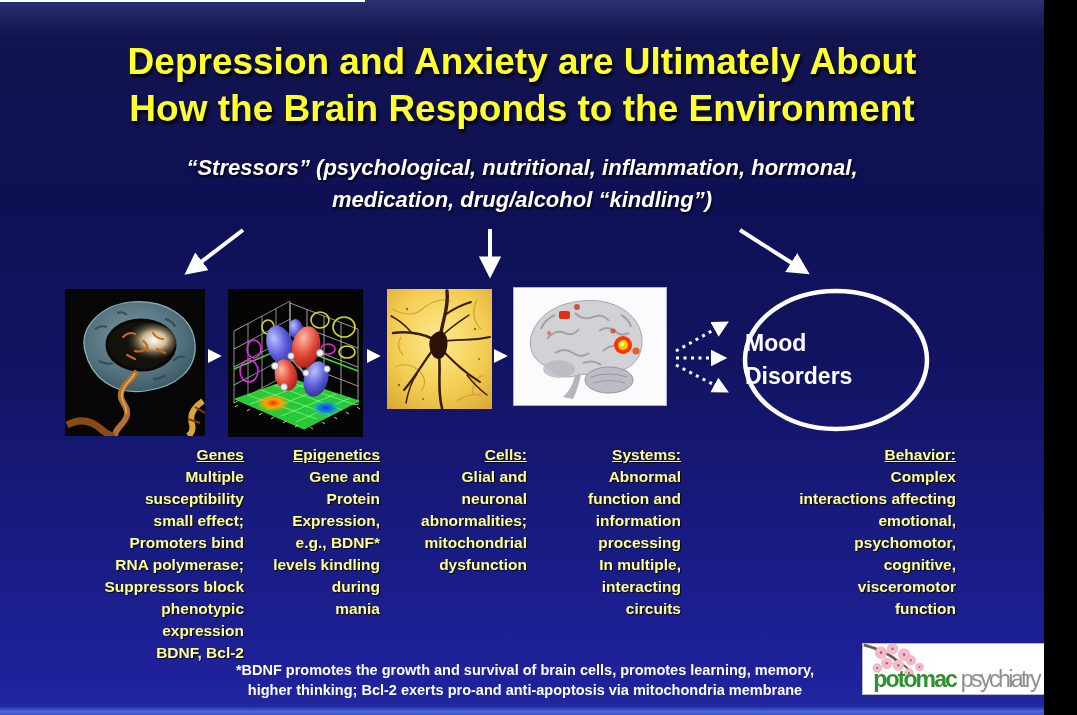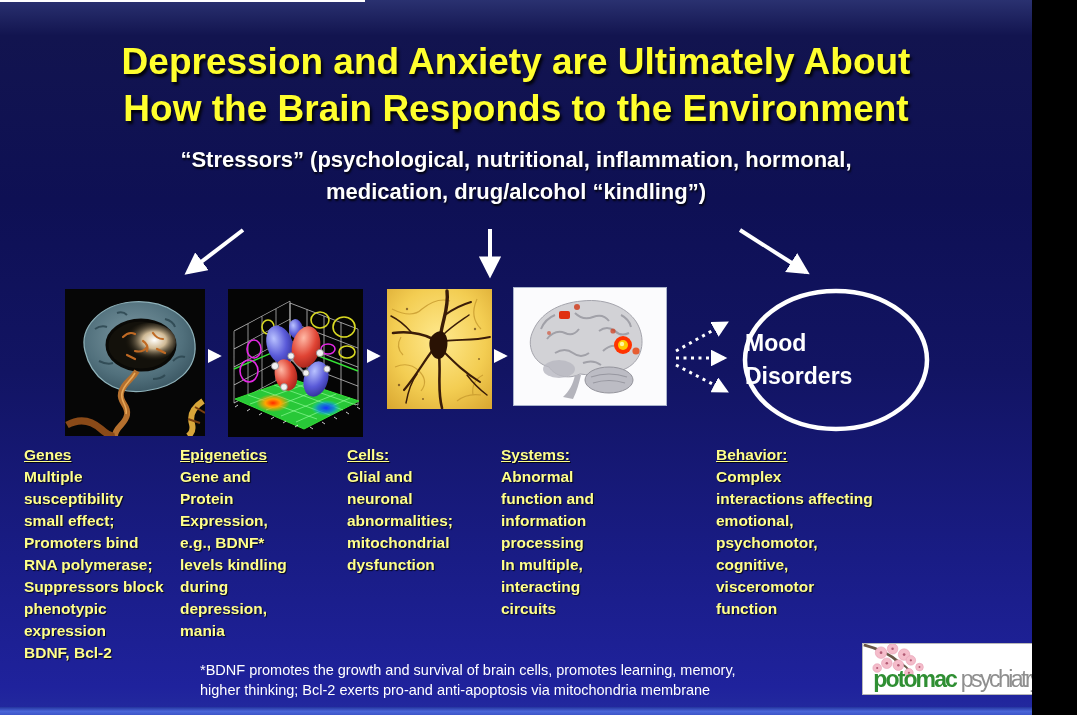--- a/index.html
+++ b/index.html
@@ -1,45 +1,45 @@
 <!DOCTYPE html>
 <html><head>
 <meta charset="utf-8">
 <style>
   html,body{margin:0;padding:0;background:#000;}
   .slide{position:relative;width:1032px;height:715px;overflow:hidden;
     font-family:"Liberation Sans",sans-serif;
-    background:linear-gradient(180deg,#2a3170 0%,#12144f 5%,#0e1054 28%,#121463 52%,#191c85 78%,#1f229c 96%,#232a9e 100%);}
+    background:linear-gradient(180deg,#2a3170 0%,#12144f 5%,#0e1054 28%,#121463 52%,#191c85 78%,#1f229c 96%,#232a9e 100%);padding-left:12px;}
   .topline{position:absolute;left:0;top:0;width:365px;height:2px;background:#fff;}
   .bottomstrip{position:absolute;left:0;bottom:0;width:100%;height:8px;
     background:linear-gradient(180deg,#24349e 0%,#4a66d8 55%,#3c55c8 100%);}
   .title{position:absolute;top:38px;left:0;width:100%;text-align:center;
     color:#ffff2e;font-size:37px;font-weight:bold;line-height:47px;
     text-shadow:2px 3px 3px rgba(0,0,0,0.9);letter-spacing:0px;}
-  .subtitle{position:absolute;top:144px;left:0;width:100%;text-align:center;
+  .subtitle{position:absolute;top:152px;left:0;width:100%;text-align:center;
     color:#ffffff;font-size:22px;font-weight:bold;line-height:32px;
-    text-shadow:1px 2px 2px rgba(0,0,0,0.85);}
+    text-shadow:1px 2px 2px rgba(0,0,0,0.85);font-style:italic;}
   .arrows{position:absolute;left:0;top:0;width:1077px;height:715px;pointer-events:none;}
   .img{position:absolute;display:block;}
   .img-genes{left:65px;top:289px;width:140px;height:147px;}
   .img-epigenetics{left:228px;top:289px;width:135px;height:148px;}
   .img-cells{left:387px;top:289px;width:105px;height:120px;}
   .img-systems{left:513px;top:287px;width:154px;height:119px;}
   .mood-text{position:absolute;left:745px;top:327px;width:182px;text-align:left;
     color:#fff;font-weight:bold;font-size:23px;line-height:33px;}
-  .col{position:absolute;top:444px;text-align:left;color:#ffff8c;
+  .col{position:absolute;top:444px;text-align:right;color:#ffff8c;
     font-size:15.5px;font-weight:bold;line-height:22px;text-shadow:1px 1px 1px rgba(0,0,0,0.8);}
   .col .hdr{text-decoration:underline;}
   .col-genes{left:24px;width:220px;}
   .col-epigenetics{left:180px;width:200px;}
   .col-cells{left:347px;width:180px;}
   .col-systems{left:501px;width:180px;}
   .col-behavior{left:716px;width:240px;}
-  .footnote{position:absolute;left:200px;top:660px;width:650px;text-align:left;
-    color:#fff;font-size:14.5px;font-weight:normal;line-height:20px;}
+  .footnote{position:absolute;left:200px;top:660px;width:650px;text-align:center;
+    color:#fff;font-size:14.5px;font-weight:bold;line-height:20px;}
   .logo{position:absolute;left:862px;top:643px;width:190px;height:52px;
     background:#fff;border:1px solid #b8b8b8;box-sizing:border-box;}
   .logo svg{display:block;width:100%;height:100%;}
 </style>
 </head>
 <body>
 
 <div class="slide">
   <div class="topline"></div>
 
@@ -271,21 +271,20 @@
   </div>
 
   <div class="col col-epigenetics">
     <div class="hdr">Epigenetics</div>
     <div>Gene and</div>
     <div>Protein</div>
     <div>Expression,</div>
     <div>e.g., BDNF*</div>
     <div>levels kindling</div>
     <div>during</div>
-    <div>depression,</div>
     <div>mania</div>
   </div>
 
   <div class="col col-cells">
     <div class="hdr">Cells:</div>
     <div>Glial and</div>
     <div>neuronal</div>
     <div>abnormalities;</div>
     <div>mitochondrial</div>
     <div>dysfunction</div>

